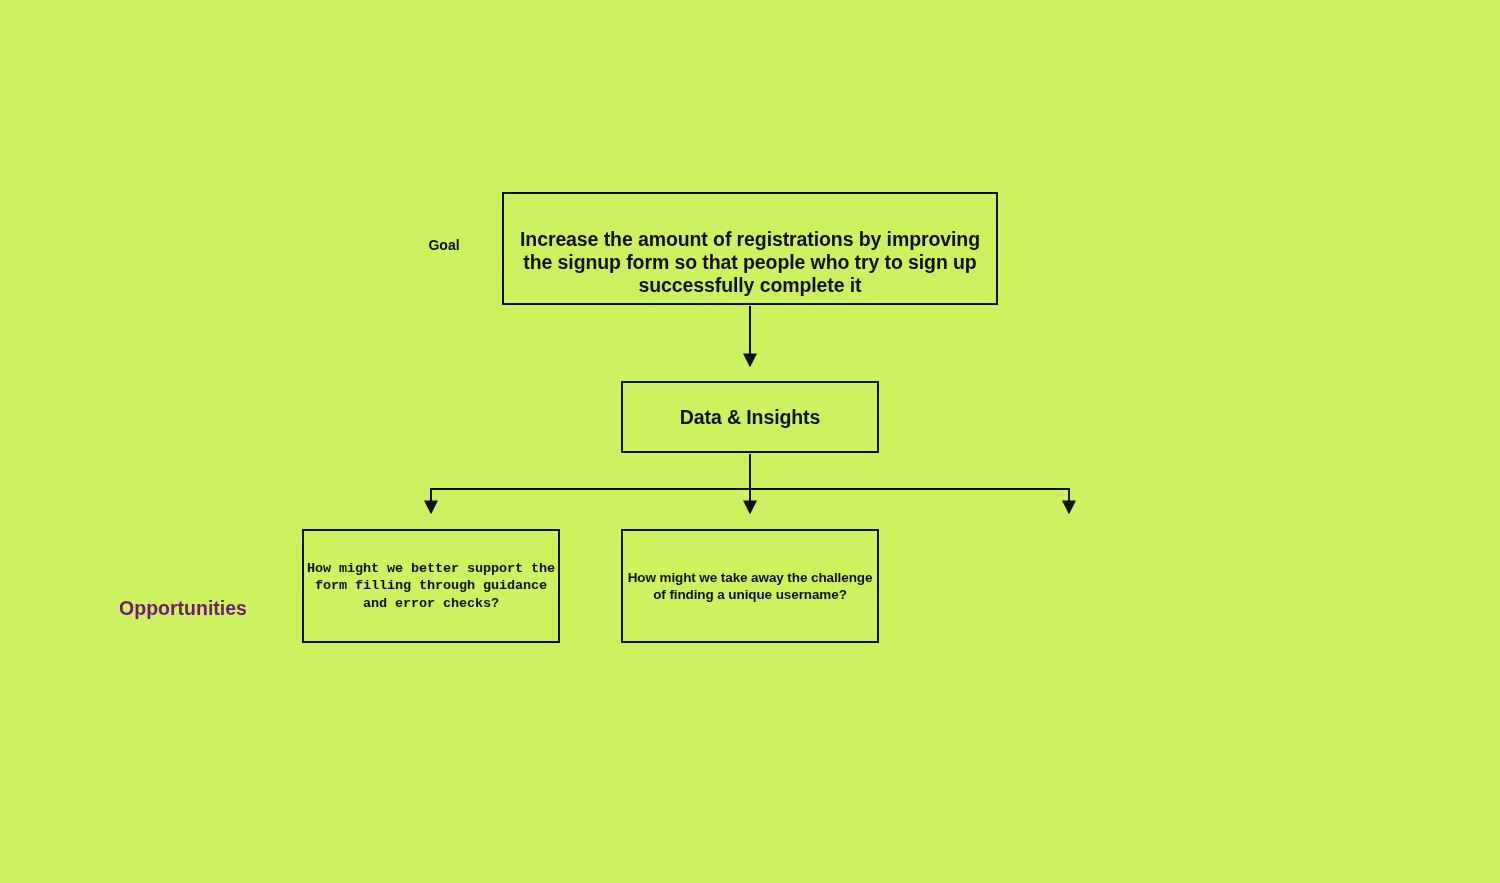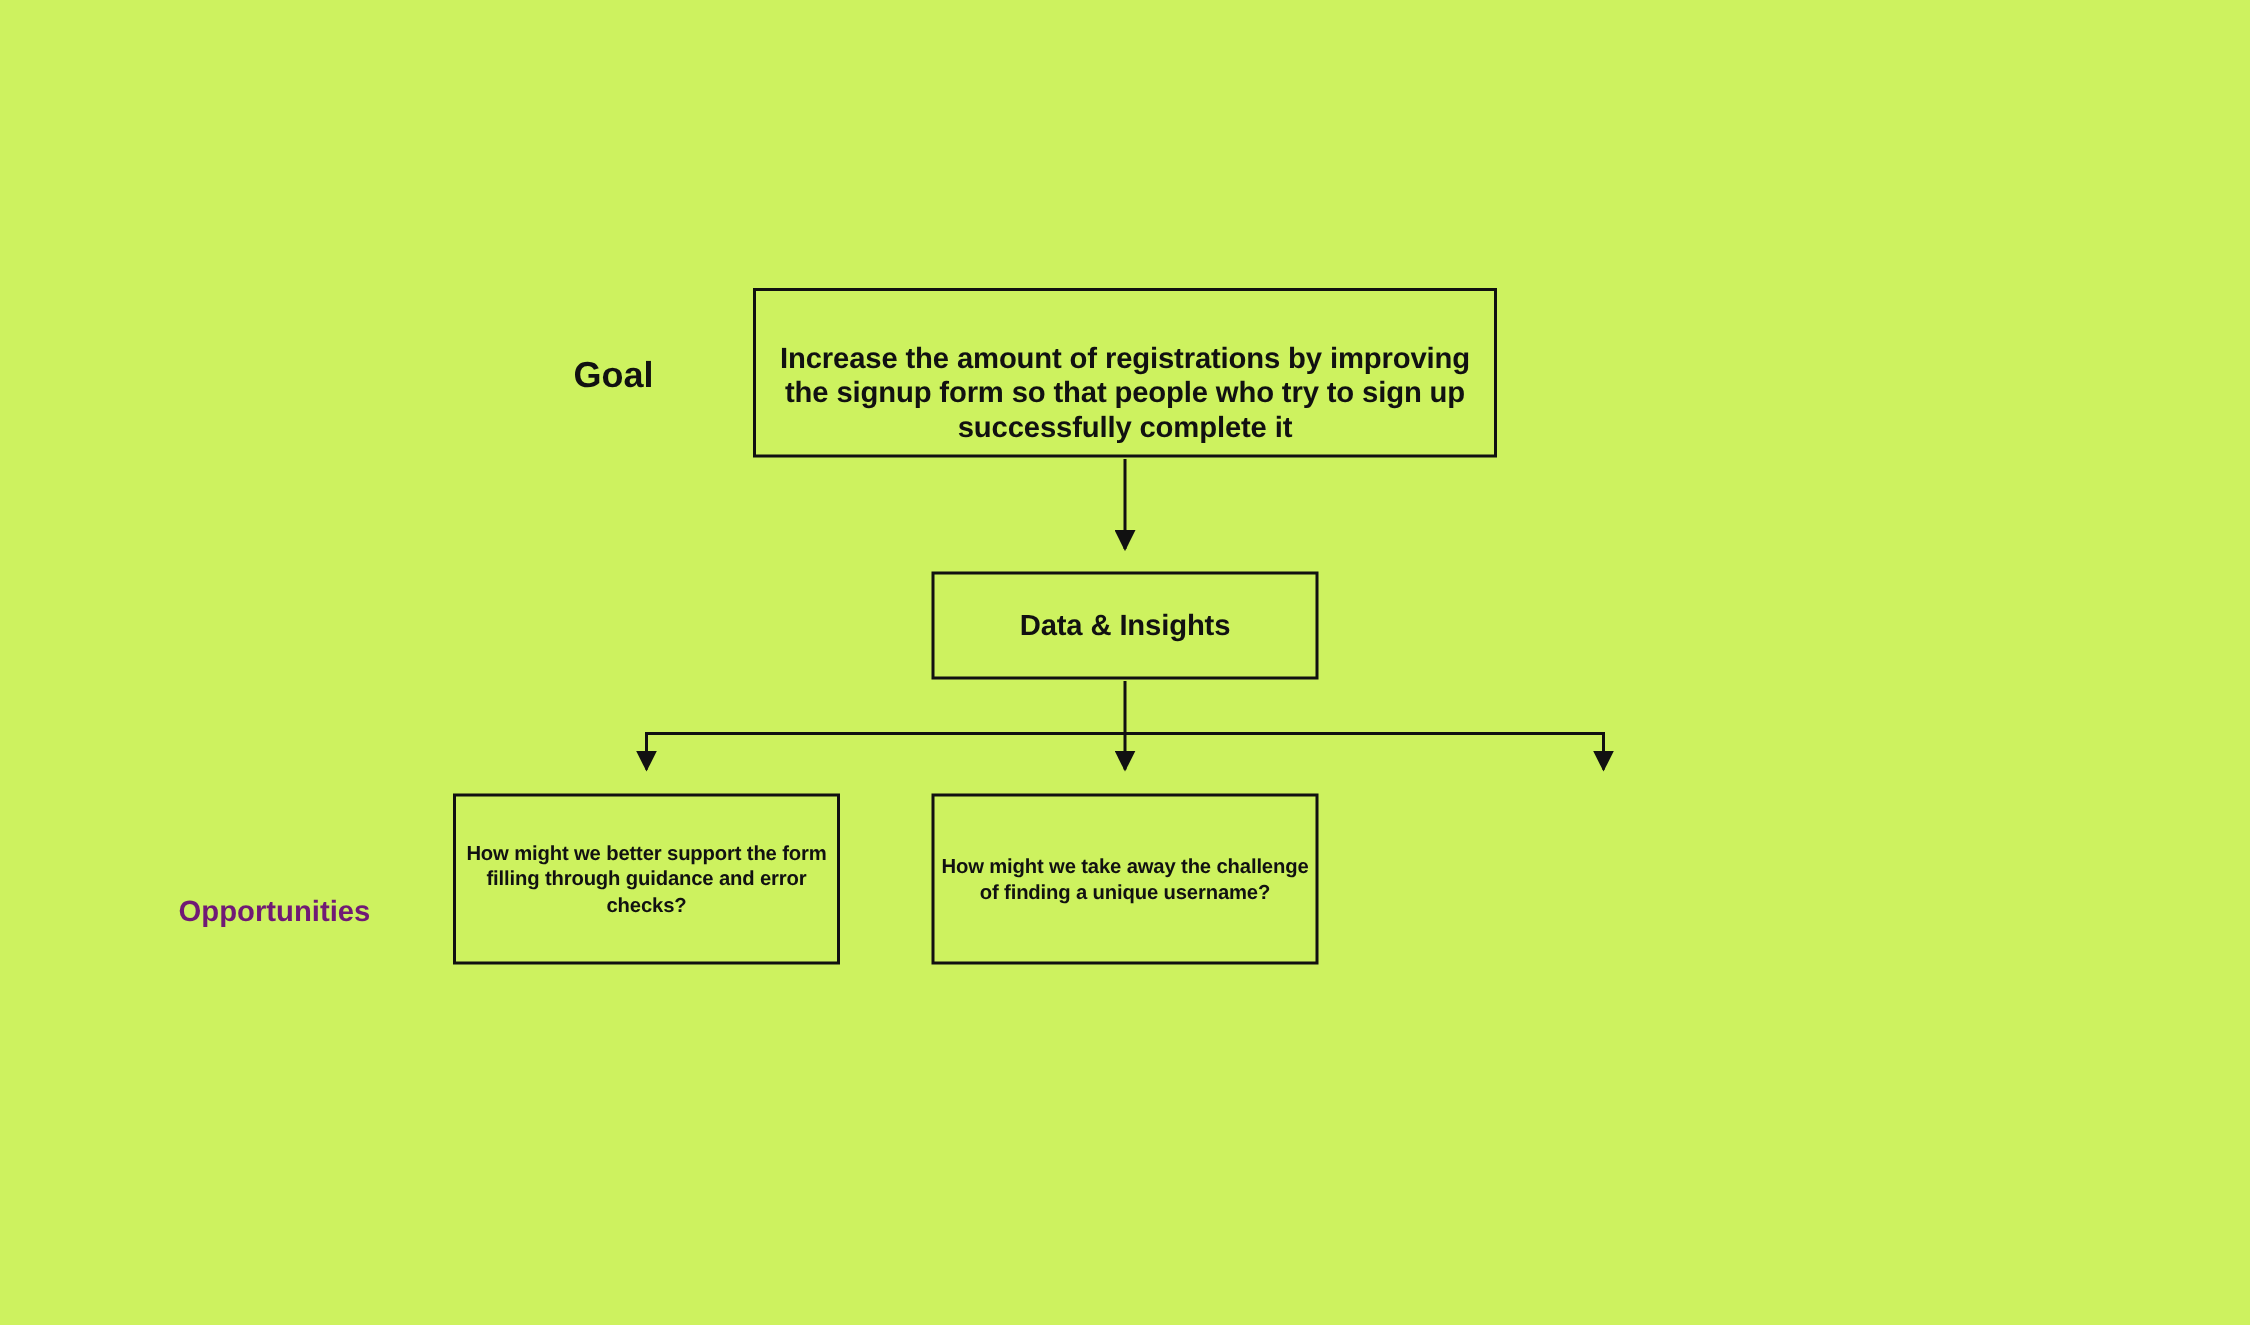--- a/index.html
+++ b/index.html
@@ -74,23 +74,23 @@
   
   .row-label {
     position:absolute;
     z-index:2;
     font-weight:bold;
     color:#111111;
     text-align:center;
     white-space:nowrap;
   }
   #row-label-goal {
-    left:309px; top:237px;
+    left:344px; top:237px;
     width:200px;
-    font-size:24px;
+    font-size:14px;
     text-align:center;
   }
   #row-label-opportunities {
     left:83px; top:573px;
     width:200px;
     font-size:19.5px;
     text-align:center;
   }
 </style>
 </head>
@@ -124,21 +124,21 @@
     <span class="node-text" style="color: rgb(17, 17, 17);">Increase the amount of registrations by improving the signup form so that people who try to sign up successfully complete it</span>
   </div>
 
   <div class="node" id="data-insights-box" style="border-color: rgb(17, 17, 17);">
     <span class="node-text" style="color: rgb(17, 17, 17);">Data &amp; Insights</span>
   </div>
 
   <div class="row-label" id="row-label-opportunities" style="color: #701a75; margin-top: 24px;">Opportunities</div>
 
   <div class="node opportunity-box" id="opportunity-box-0" style="border-color: rgb(17, 17, 17);">
-    <span class="node-text" style="color: rgb(17, 17, 17);">How might we better support the form filling through guidance and error checks?</span>
+    <span class="node-text" style="color: rgb(17, 17, 17); font-family: Liberation Mono, monospace;">How might we better support the form filling through guidance and error checks?</span>
   </div>
 
   <div class="node opportunity-box" id="opportunity-box-1" style="border-color: rgb(17, 17, 17); justify-content: flex-end;">
     <span class="node-text" style="color: rgb(17, 17, 17);">How might we take away the challenge of finding a unique username?</span>
   </div>
 
 
 </div>
 
 </body></html>

